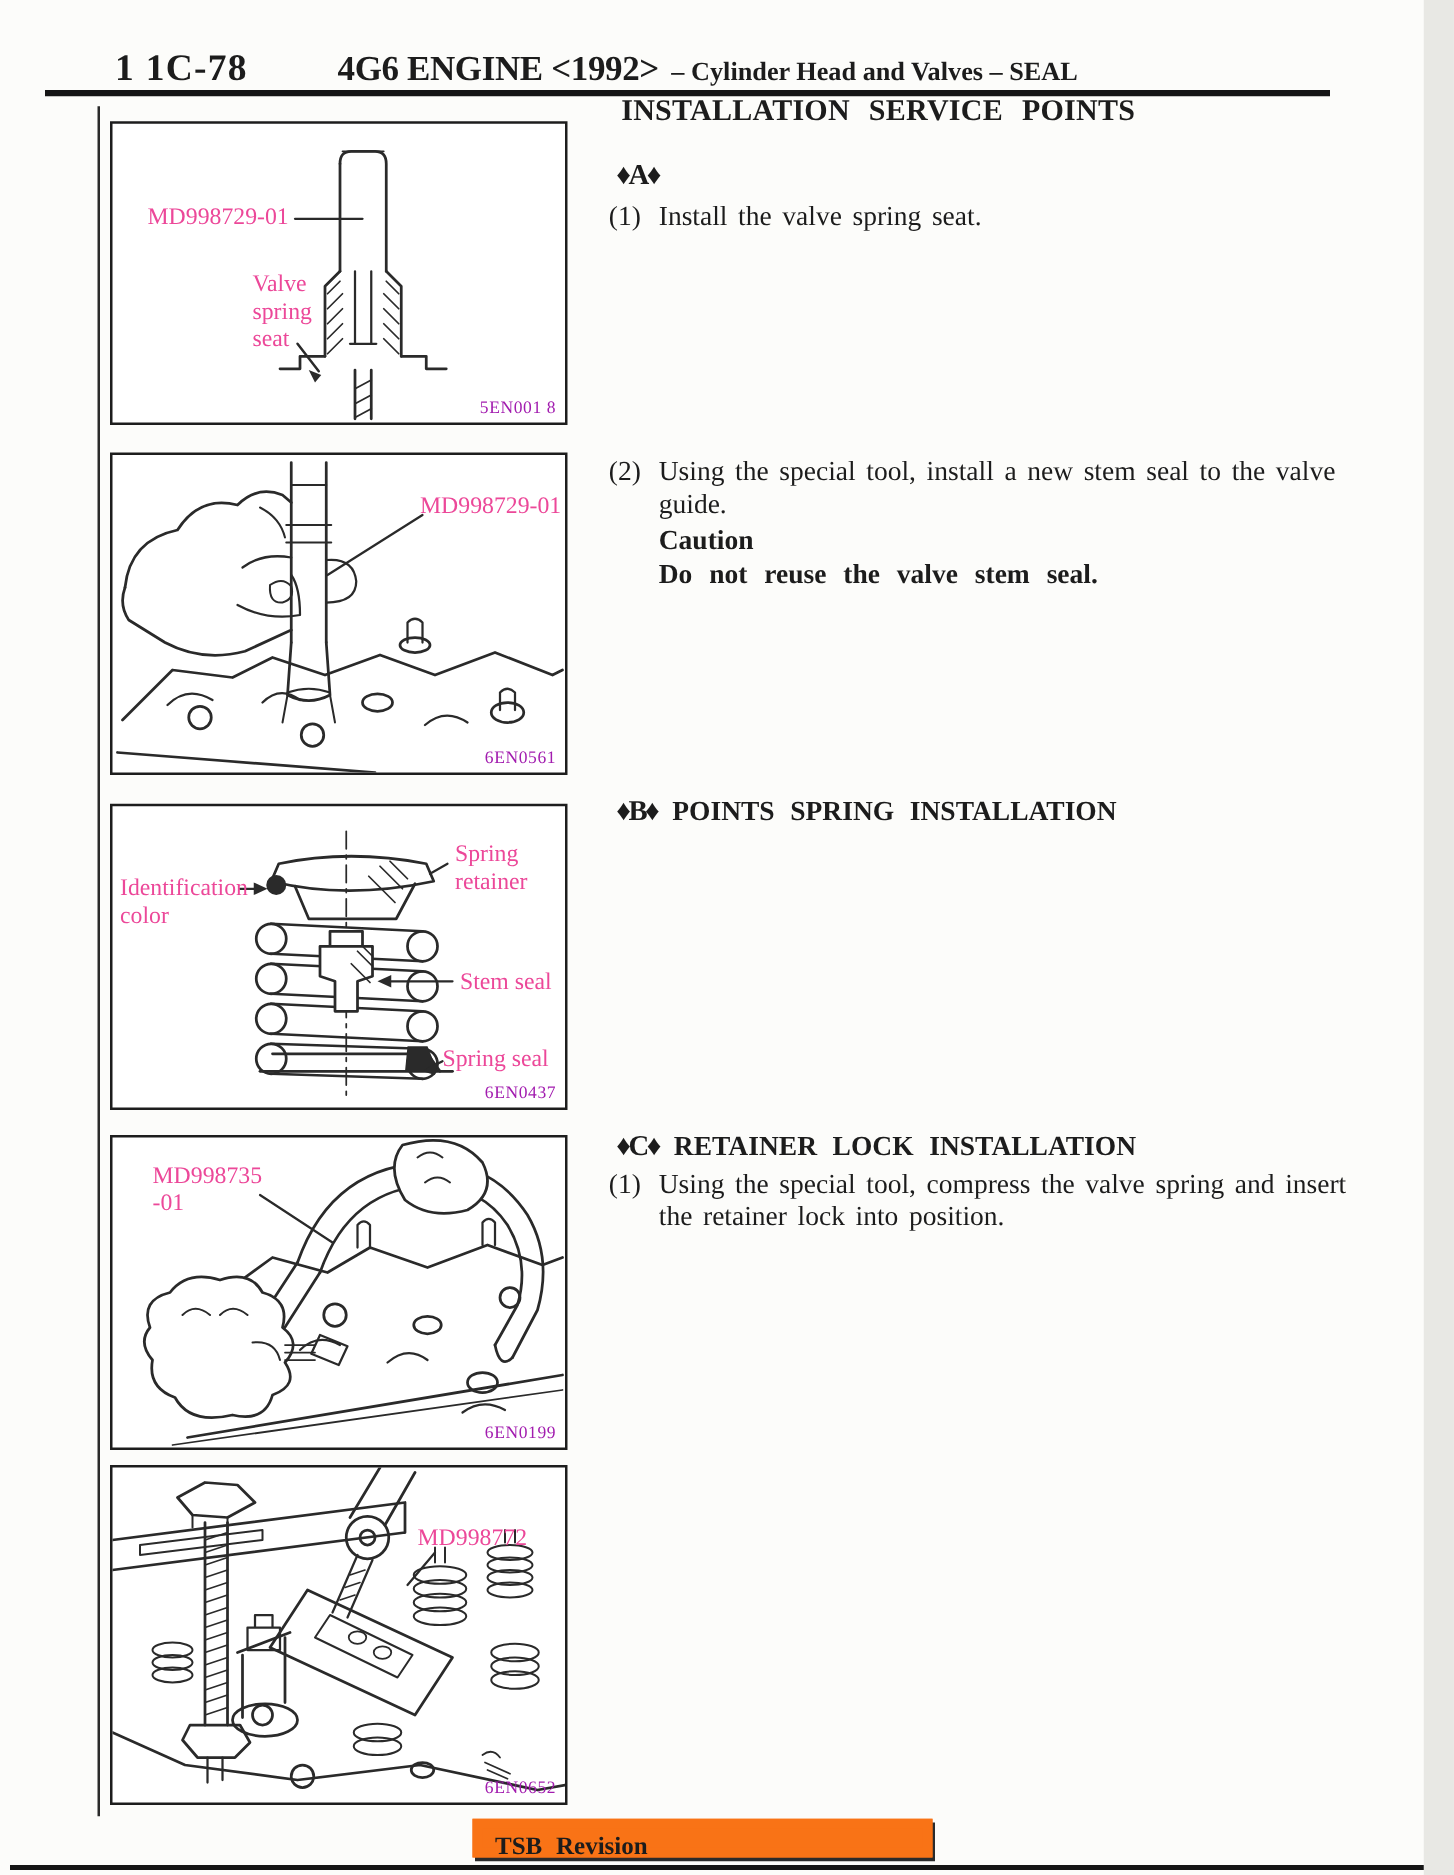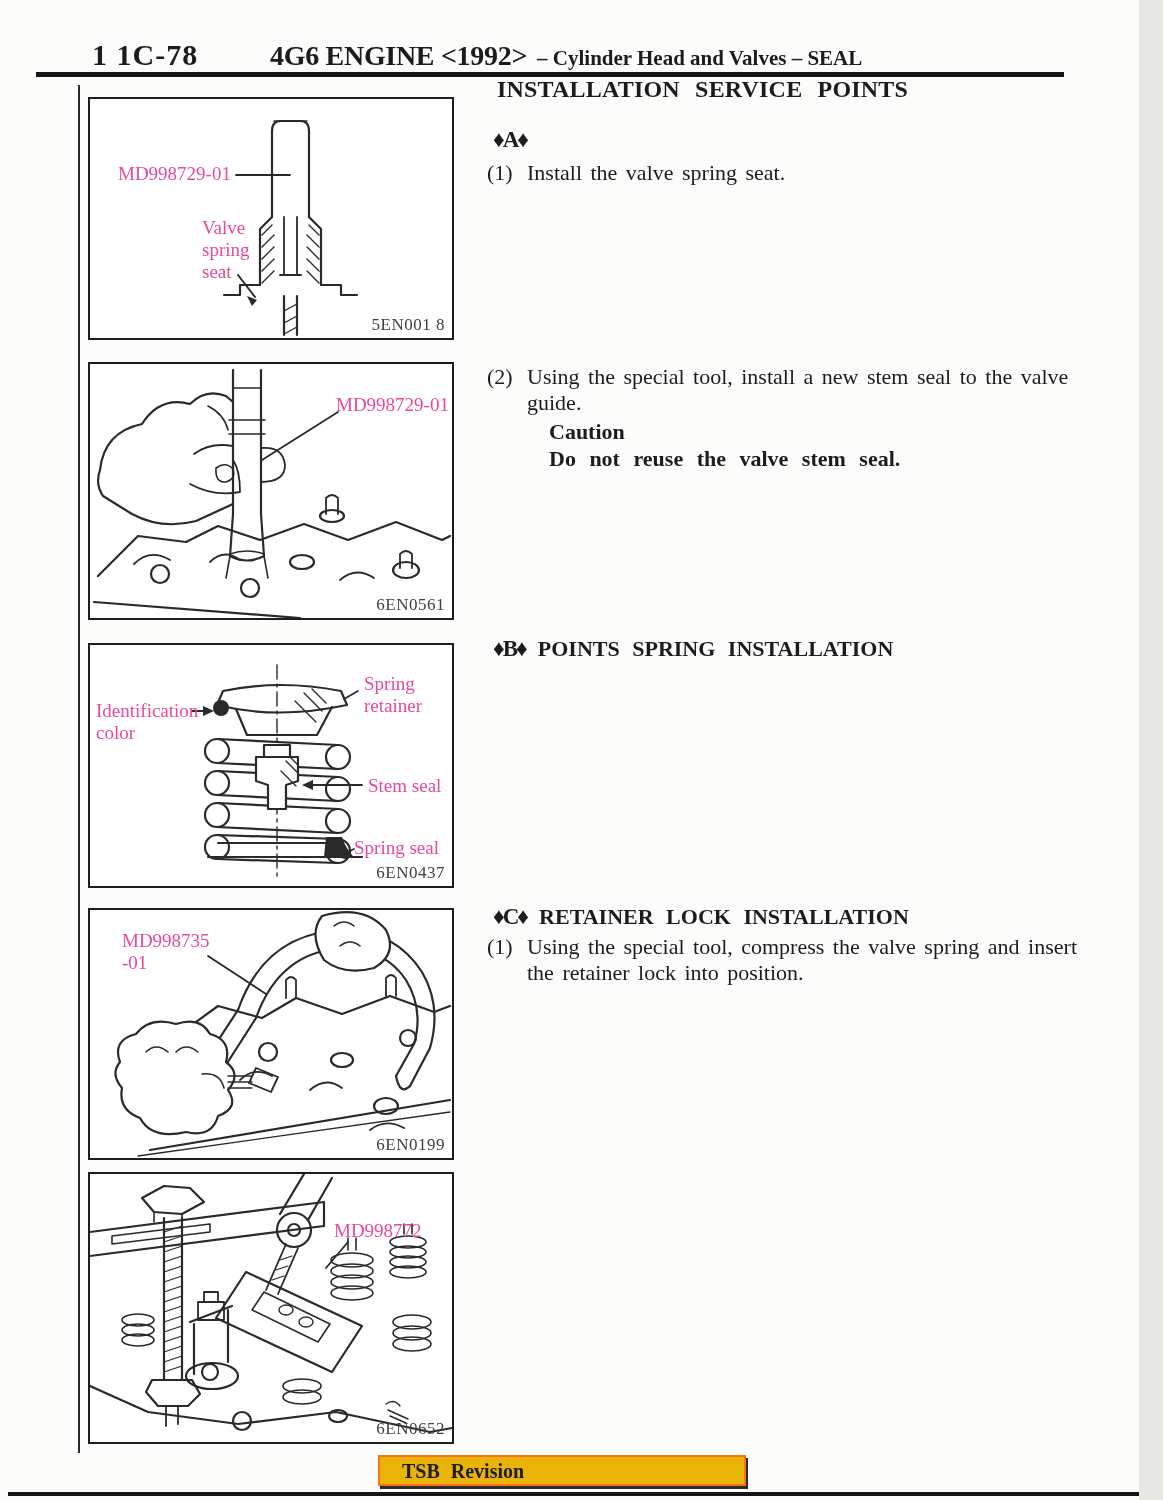--- a/index.html
+++ b/index.html
@@ -9,34 +9,34 @@
   
   .pagenum{font-size:30px;font-weight:700;letter-spacing:1px;}
   .title-main{font-size:28px;font-weight:700;letter-spacing:-0.3px;}
   .title-sub{font-size:21px;font-weight:700;margin-left:10px;}
   .hrule{background:#151515;}
   
   .marginline{width:2px;background:#2a2a2a;}
   .fig{position:absolute;left:88px;width:366px;border:2px solid #1d1d1d;background:#ffffff;box-sizing:border-box;}
   .fig svg{position:absolute;left:0;top:0;}
   .fig-label{position:absolute;font-size:19px;line-height:1.16;white-space:pre-line;color:#ec4899;}
-  .fig-code{position:absolute;right:7px;bottom:3px;font-size:17px;letter-spacing:0.5px;color:#404040;}
+  .fig-code{position:absolute;right:7px;bottom:3px;font-size:14px;letter-spacing:0.5px;color:#a21caf;}
   
   .intro-head{font-size:24px;font-weight:700;word-spacing:9px;letter-spacing:0.2px;}
   .sec-head{display:flex;align-items:baseline;gap:12px;}
   .marker{font-size:23px;font-weight:700;letter-spacing:-2px;}
   .sec-title{font-size:22px;font-weight:700;word-spacing:7px;}
   .step{font-size:22px;line-height:26px;word-spacing:3px;white-space:nowrap;}
   .step .num{display:inline-block;width:40px;}
   .step .cont{display:block;margin-left:40px;}
-  .caution{font-size:22px;font-weight:700;line-height:27px;white-space:nowrap;margin-left:22px;}
+  .caution{font-size:22px;font-weight:700;line-height:27px;white-space:nowrap;}
   .caution .cbody{word-spacing:8px;}
   
-  .tsb-box{border:2px solid #f97316;background:#eab308;box-shadow:2px 3px 0 #2b2b2b;
-           font-size:20px;font-weight:700;padding:3px 22px;box-sizing:border-box;word-spacing:6px;}
+  .tsb-box{border:8px solid #f97316;background:#f97316;box-shadow:2px 3px 0 #2b2b2b;
+           font-size:20px;font-weight:700;padding:3px 10px;box-sizing:border-box;word-spacing:6px;}
 </style>
 </head>
 <body>
 
 <div class="page">
 
   <span class="abs pagenum" style="left:92px;top:38px">1 1C-78</span>
   <div class="abs" style="left:270px;top:40px;display:flex;align-items:baseline;">
     <span class="title-main">4G6 ENGINE &lt;1992&gt;</span>
     <span class="title-sub">– Cylinder Head and Valves – SEAL</span>

